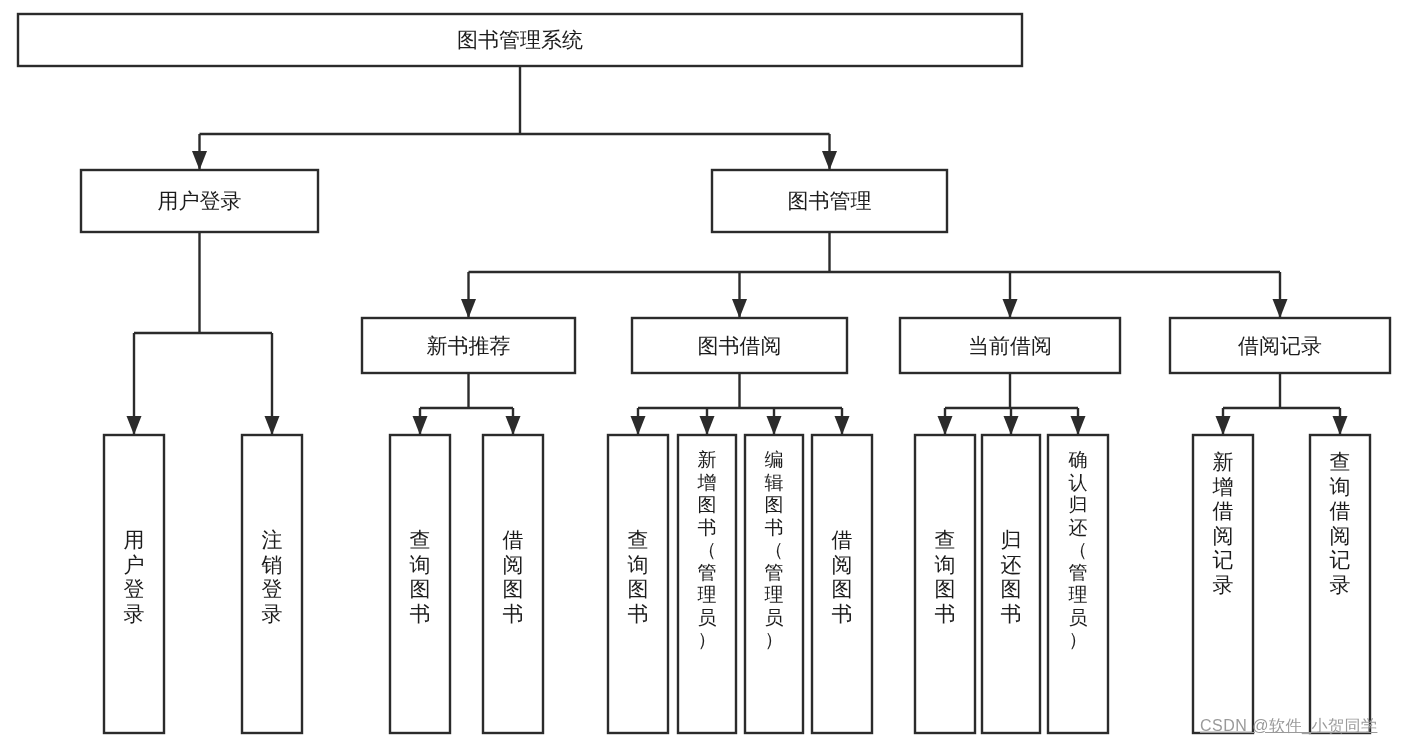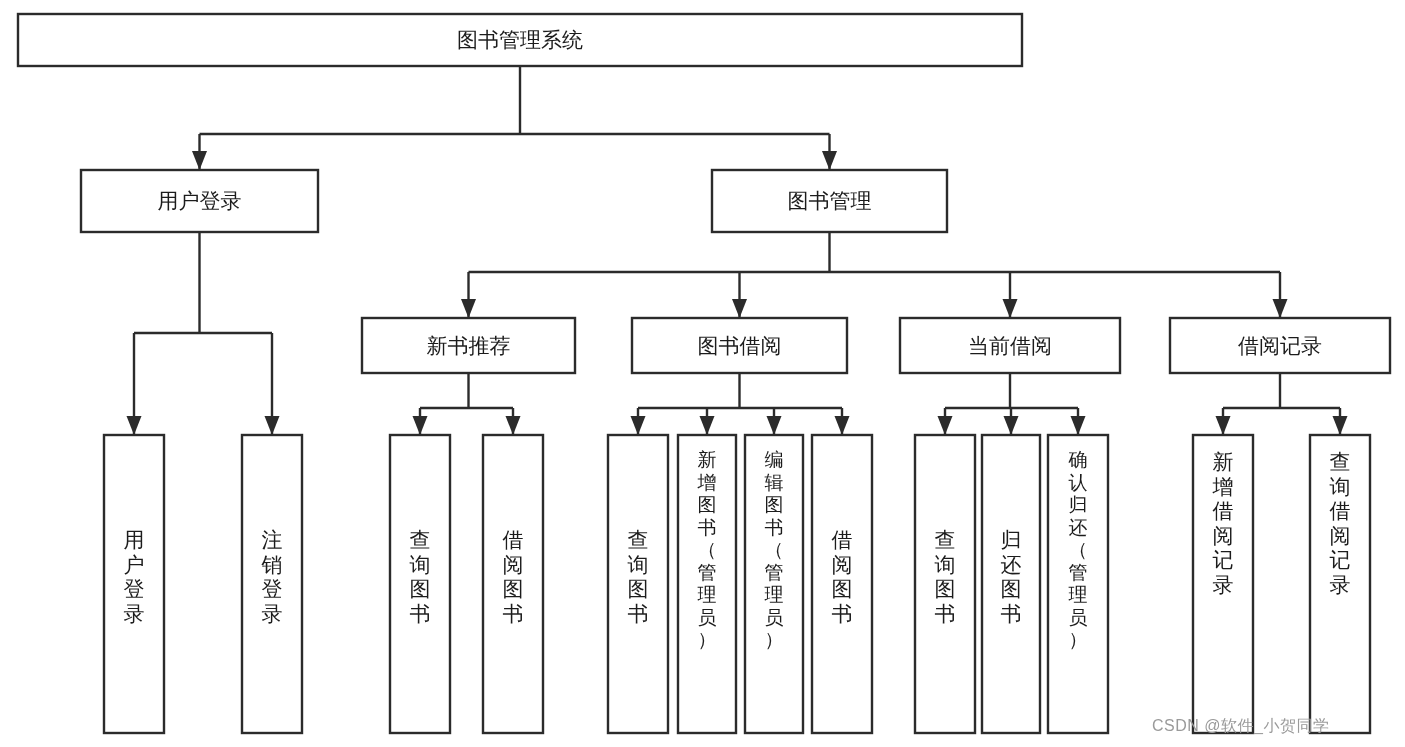--- a/index.html
+++ b/index.html
@@ -161,14 +161,14 @@
         <g>
           <rect x="1193" y="435" width="60" height="298" class="node-box"></rect>
           <text x="1223" y="0" text-anchor="middle" font-size="21" fill="#1c1c1c"><tspan x="1223" y="469.25">新</tspan><tspan x="1223" y="493.75">增</tspan><tspan x="1223" y="518.25">借</tspan><tspan x="1223" y="542.75">阅</tspan><tspan x="1223" y="567.25">记</tspan><tspan x="1223" y="591.75">录</tspan></text>
         </g>
         <g>
           <rect x="1310" y="435" width="60" height="298" class="node-box"></rect>
           <text x="1340" y="0" text-anchor="middle" font-size="21" fill="#1c1c1c"><tspan x="1340" y="469.25">查</tspan><tspan x="1340" y="493.75">询</tspan><tspan x="1340" y="518.25">借</tspan><tspan x="1340" y="542.75">阅</tspan><tspan x="1340" y="567.25">记</tspan><tspan x="1340" y="591.75">录</tspan></text>
         </g>
       </g>
   </svg>
-  <div class="watermark" style="left: 1152px; top: 716px; color: rgb(154, 154, 154);">CSDN @软件_小贺同学</div>
+  <div class="watermark" style="left: 1200px; top: 716px; color: rgb(154, 154, 154); text-decoration: underline;">CSDN @软件_小贺同学</div>
 </div>
 
 </body></html>

